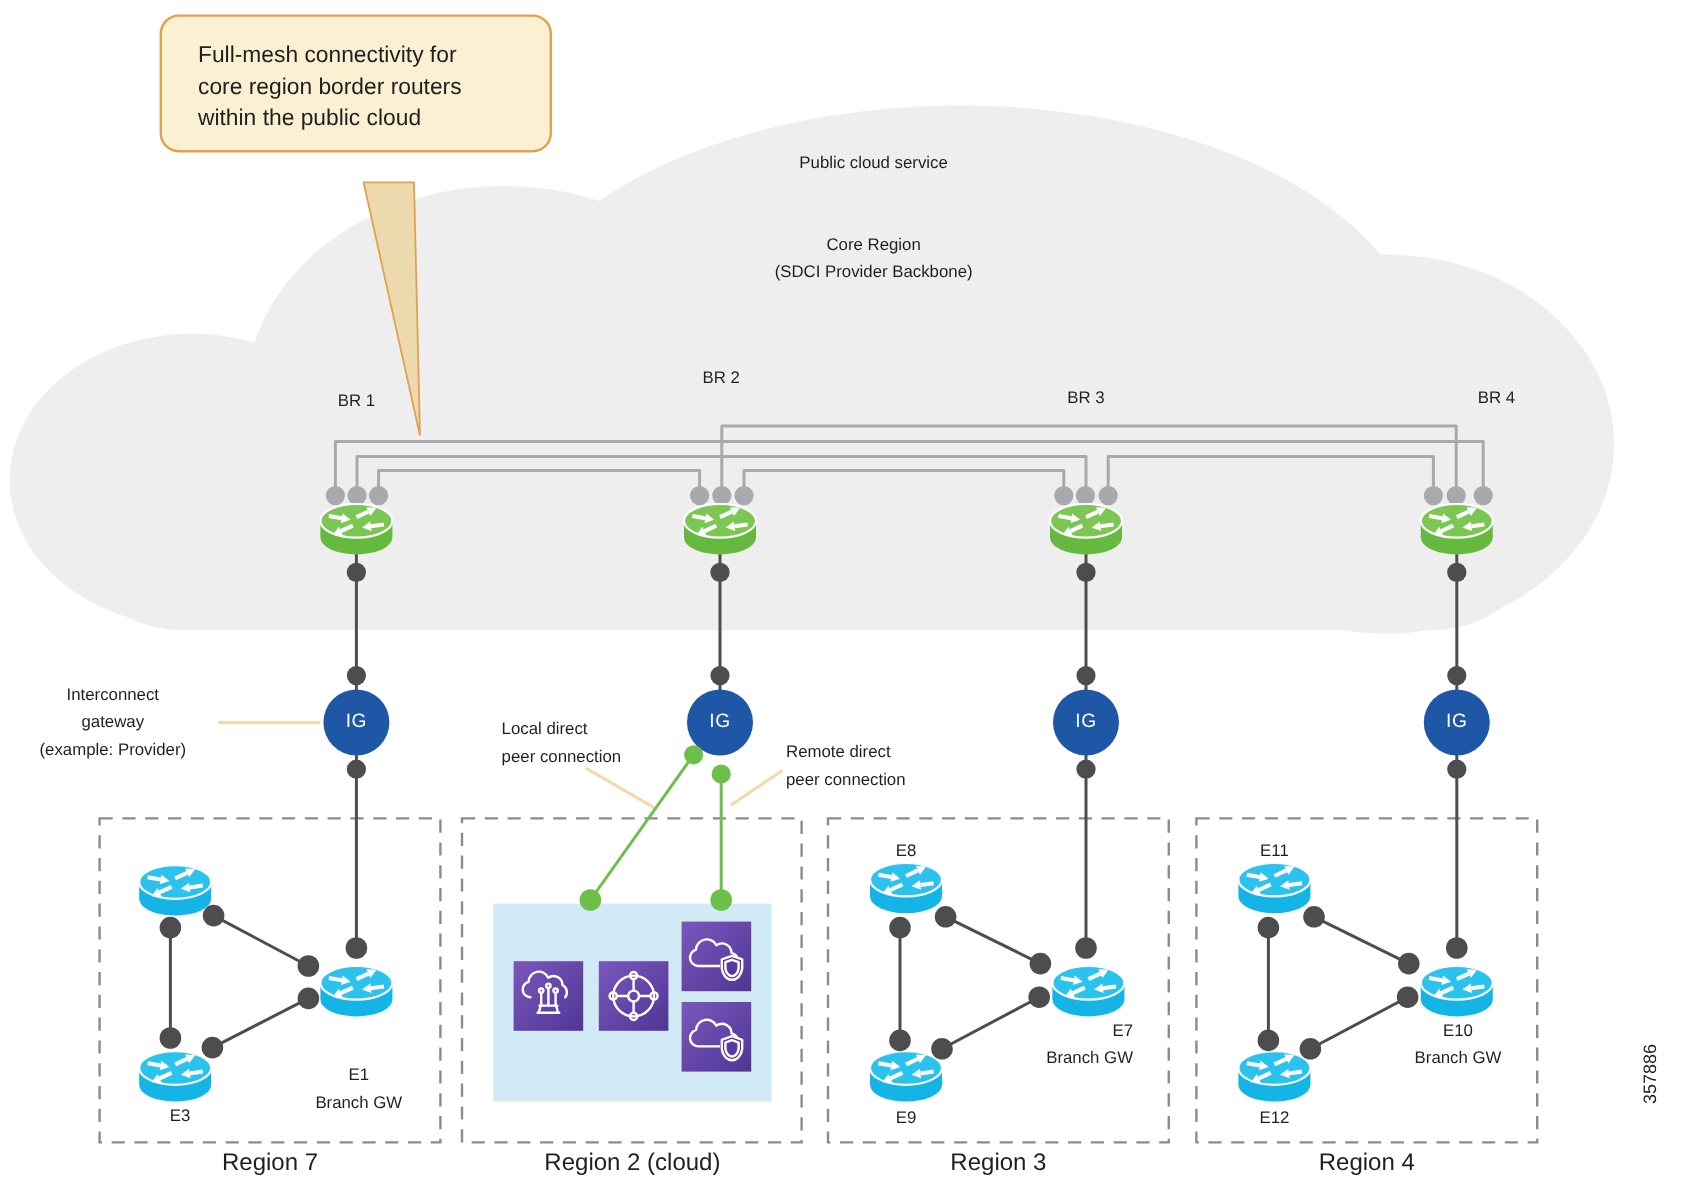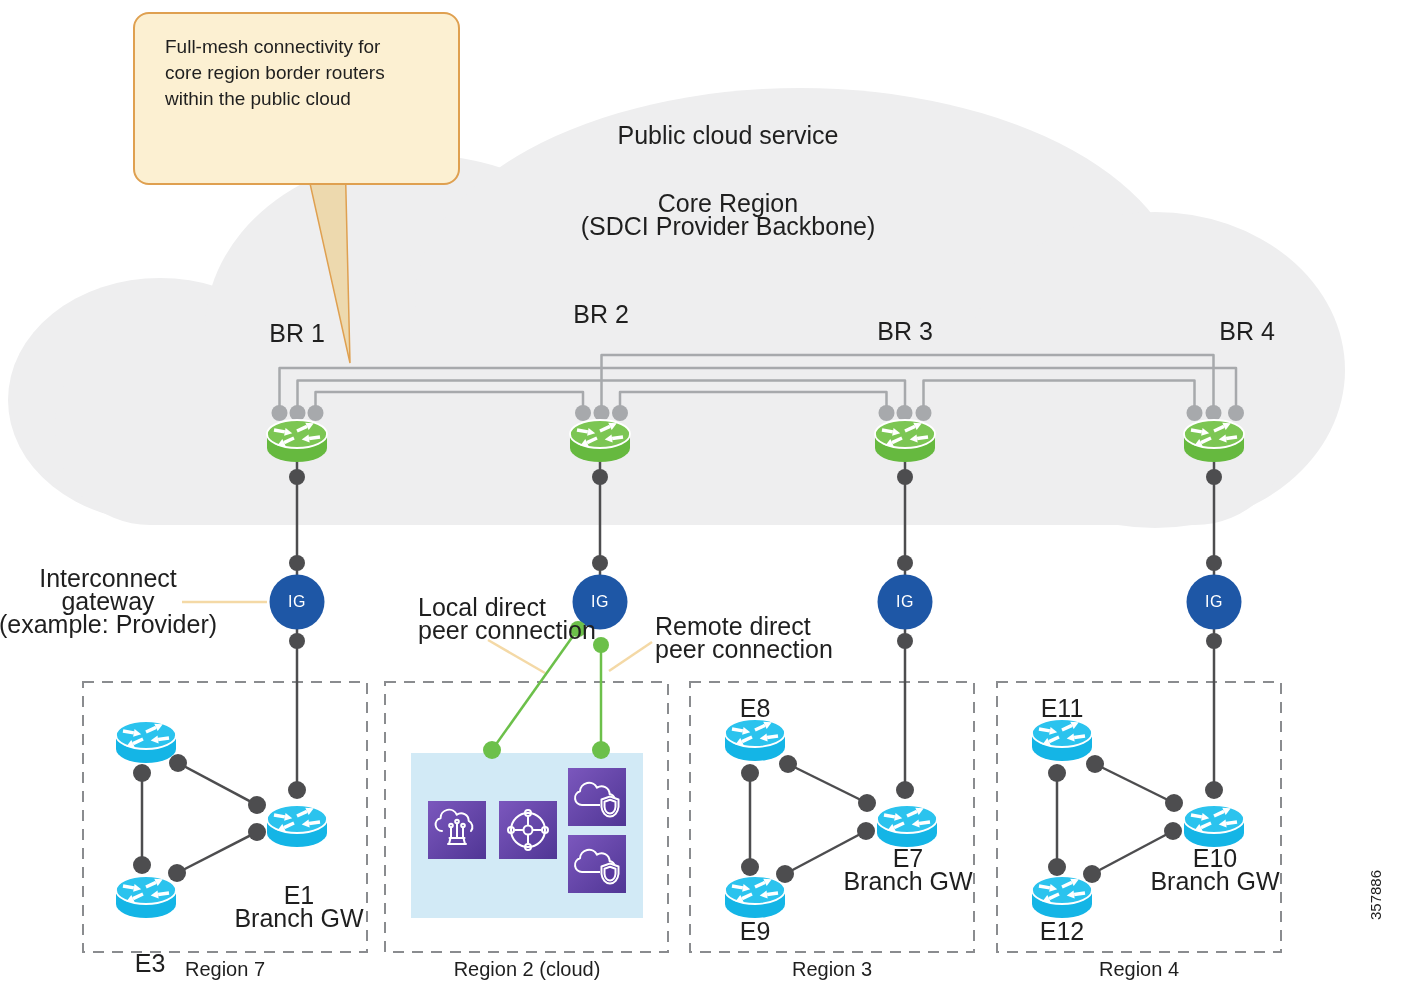--- a/index.html
+++ b/index.html
@@ -1,23 +1,23 @@
 <!DOCTYPE html>
 <html><head>
 <meta charset="utf-8">
 <style>
   html,body{margin:0;padding:0;background:#ffffff;}
   body{font-family:"Liberation Sans", sans-serif; color:#1f1f1f;}
   #canvas{position:relative;width:1401px;height:990px;overflow:hidden;background:#ffffff;}
   svg{display:block;}
   .layer{position:absolute;left:0;top:0;}
-  .lbl{position:absolute;font-size:25px;line-height:23px;white-space:nowrap;}
+  .lbl{position:absolute;font-size:14px;line-height:23px;white-space:nowrap;}
   .center{transform:translateX(-50%);text-align:center;}
   .callout{
-    position:absolute;left:133px;top:12px;width:327px;height:173px;box-sizing:border-box;
+    position:absolute;left:133px;top:12px;width:327px;height:115px;box-sizing:border-box;
     background:#FCF0D2;border:2px solid #DFA050;border-radius:16px;z-index:6;
   }
   .callout-text{padding:20px 16px 0 30px;font-size:19px;line-height:26px;}
   .callout-text span{display:block;}
   .region-label{position:absolute;font-size:20px;top:958px;transform:translateX(-50%);z-index:6;}
   .ig-badge{position:absolute;width:56px;text-align:center;color:#ffffff;font-size:16px;
     transform:translate(-50%,-50%);z-index:6;letter-spacing:0.5px;}
   .bluebox{position:absolute;left:411px;top:753px;width:232px;height:165px;background:#D2EAF6;z-index:1;}
   .pic{position:absolute;width:58px;height:58px;background:linear-gradient(135deg,#7b57bd 0%,#503695 100%);}
   .figure-num{position:absolute;left:1337px;top:885px;width:80px;height:20px;text-align:center;
@@ -242,21 +242,21 @@
   <div class="lbl center z6" style="left:728px;top:192px;">
     <span style="display:block;">Core Region</span>
     <span style="display:block;">(SDCI Provider Backbone)</span>
   </div>
 
   <div class="lbl center z6" style="left:297px;top:322px;">BR 1</div>
   <div class="lbl center z6" style="left:601px;top:303px;">BR 2</div>
   <div class="lbl center z6" style="left:905px;top:320px;">BR 3</div>
   <div class="lbl center z6" style="left:1247px;top:320px;">BR 4</div>
 
-  <div class="lbl center z6" style="left:108px;top:567px;">
+  <div class="lbl center z6" style="left:94px;top:567px;">
     <span style="display:block;">Interconnect</span>
     <span style="display:block;">gateway</span>
     <span style="display:block;">(example: Provider)</span>
   </div>
 
   <div class="ig-badge" style="left:297px;top:602px;">IG</div>
   <div class="ig-badge" style="left:600px;top:602px;">IG</div>
   <div class="ig-badge" style="left:905px;top:602px;">IG</div>
   <div class="ig-badge" style="left:1214px;top:602px;">IG</div>
 
@@ -266,26 +266,26 @@
   </div>
   <div class="lbl z6" style="left:655px;top:596px;">
     <span style="display:block;margin-top:19px;">Remote direct</span>
     <span style="display:block;">peer connection</span>
   </div>
 
   <div class="lbl center z6" style="left:299px;top:847px;">
     <span style="display:block;margin-top:37px;">E1</span>
     <span style="display:block;">Branch GW</span>
   </div>
-  <div class="lbl center z6" style="left:150px;top:918px;margin-top:34px;">E3</div>
+  <div class="lbl center z6" style="left:150px;top:918px;">E3</div>
 
   <div class="lbl center z6" style="left:755px;top:697px;">E8</div>
   <div class="lbl center z6" style="left:755px;top:920px;">E9</div>
   <div class="lbl center z6" style="left:908px;top:847px;">
-    <span style="display:block;">E7</span>
+    <span style="display:block;text-align:right;">E7</span>
     <span style="display:block;">Branch GW</span>
   </div>
 
   <div class="lbl center z6" style="left:1062px;top:697px;">E11</div>
   <div class="lbl center z6" style="left:1062px;top:920px;">E12</div>
   <div class="lbl center z6" style="left:1215px;top:847px;">
     <span style="display:block;">E10</span>
     <span style="display:block;">Branch GW</span>
   </div>
 

